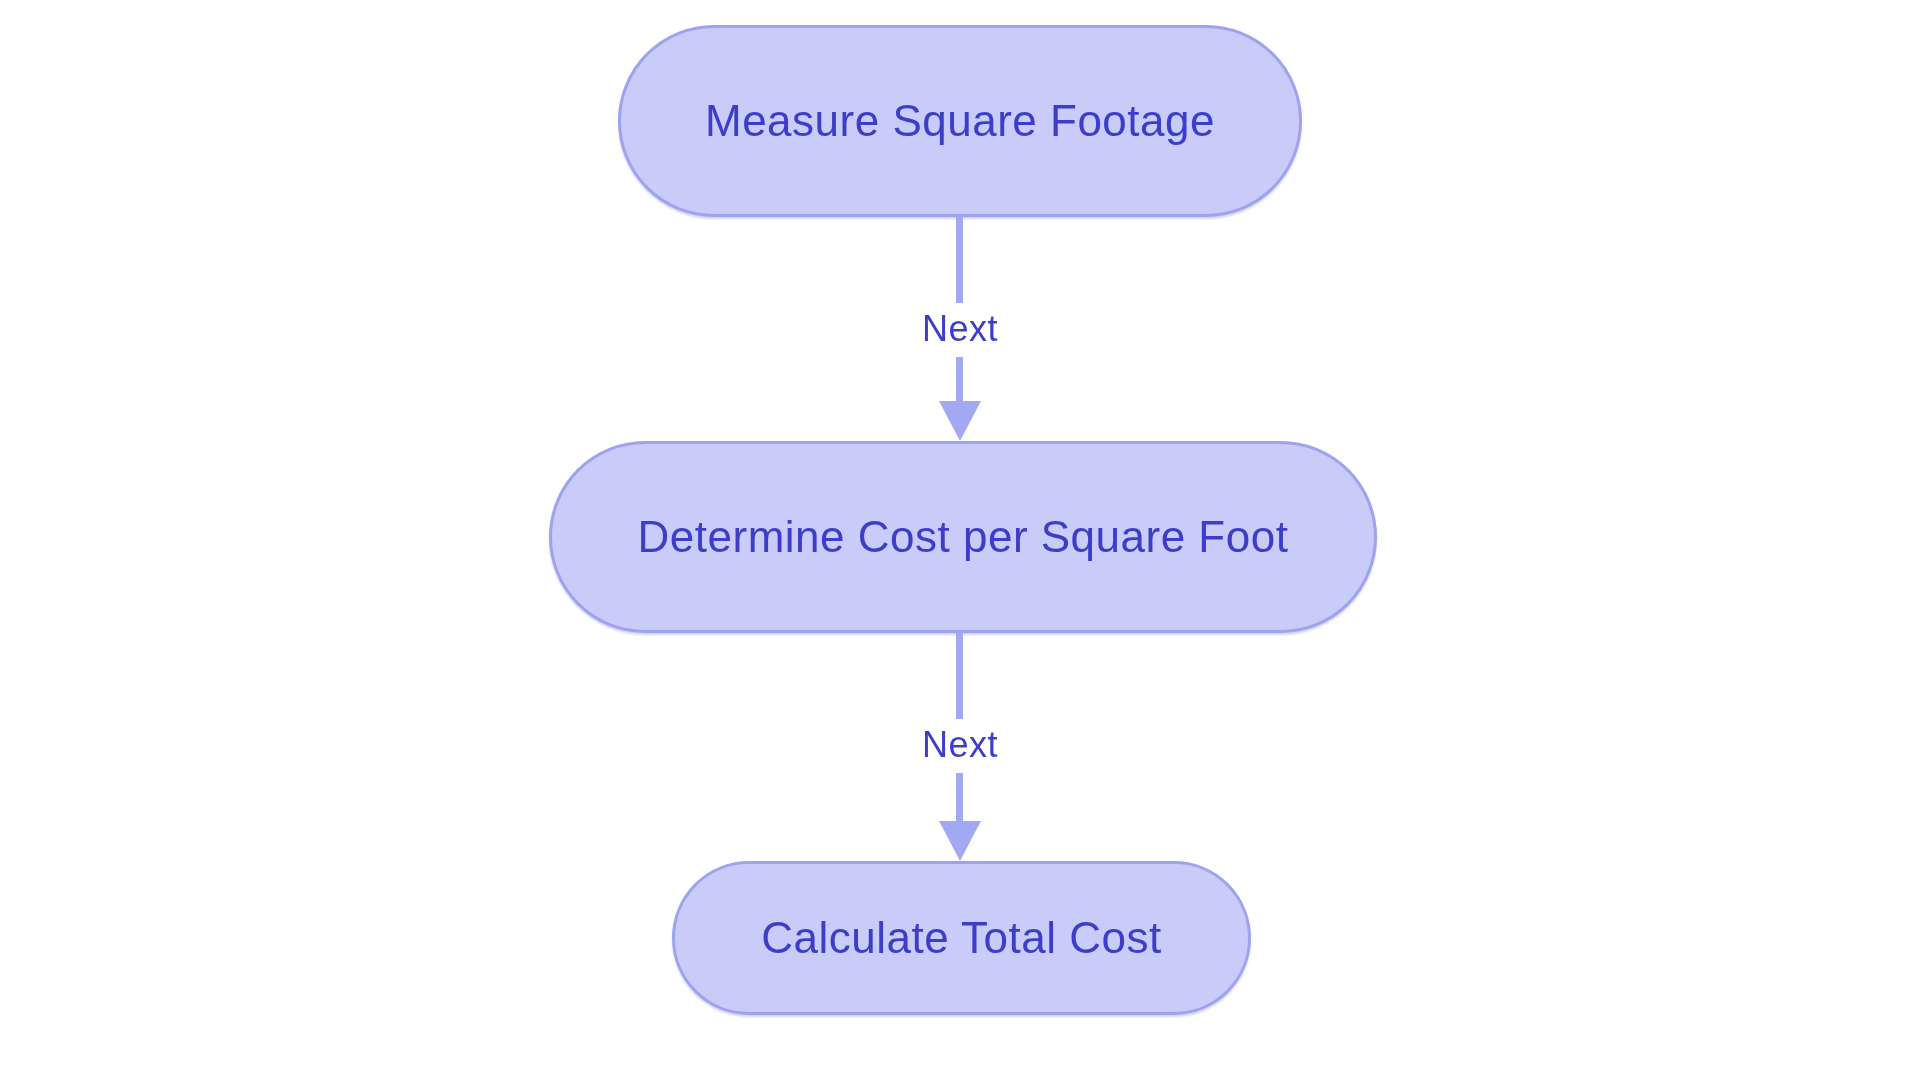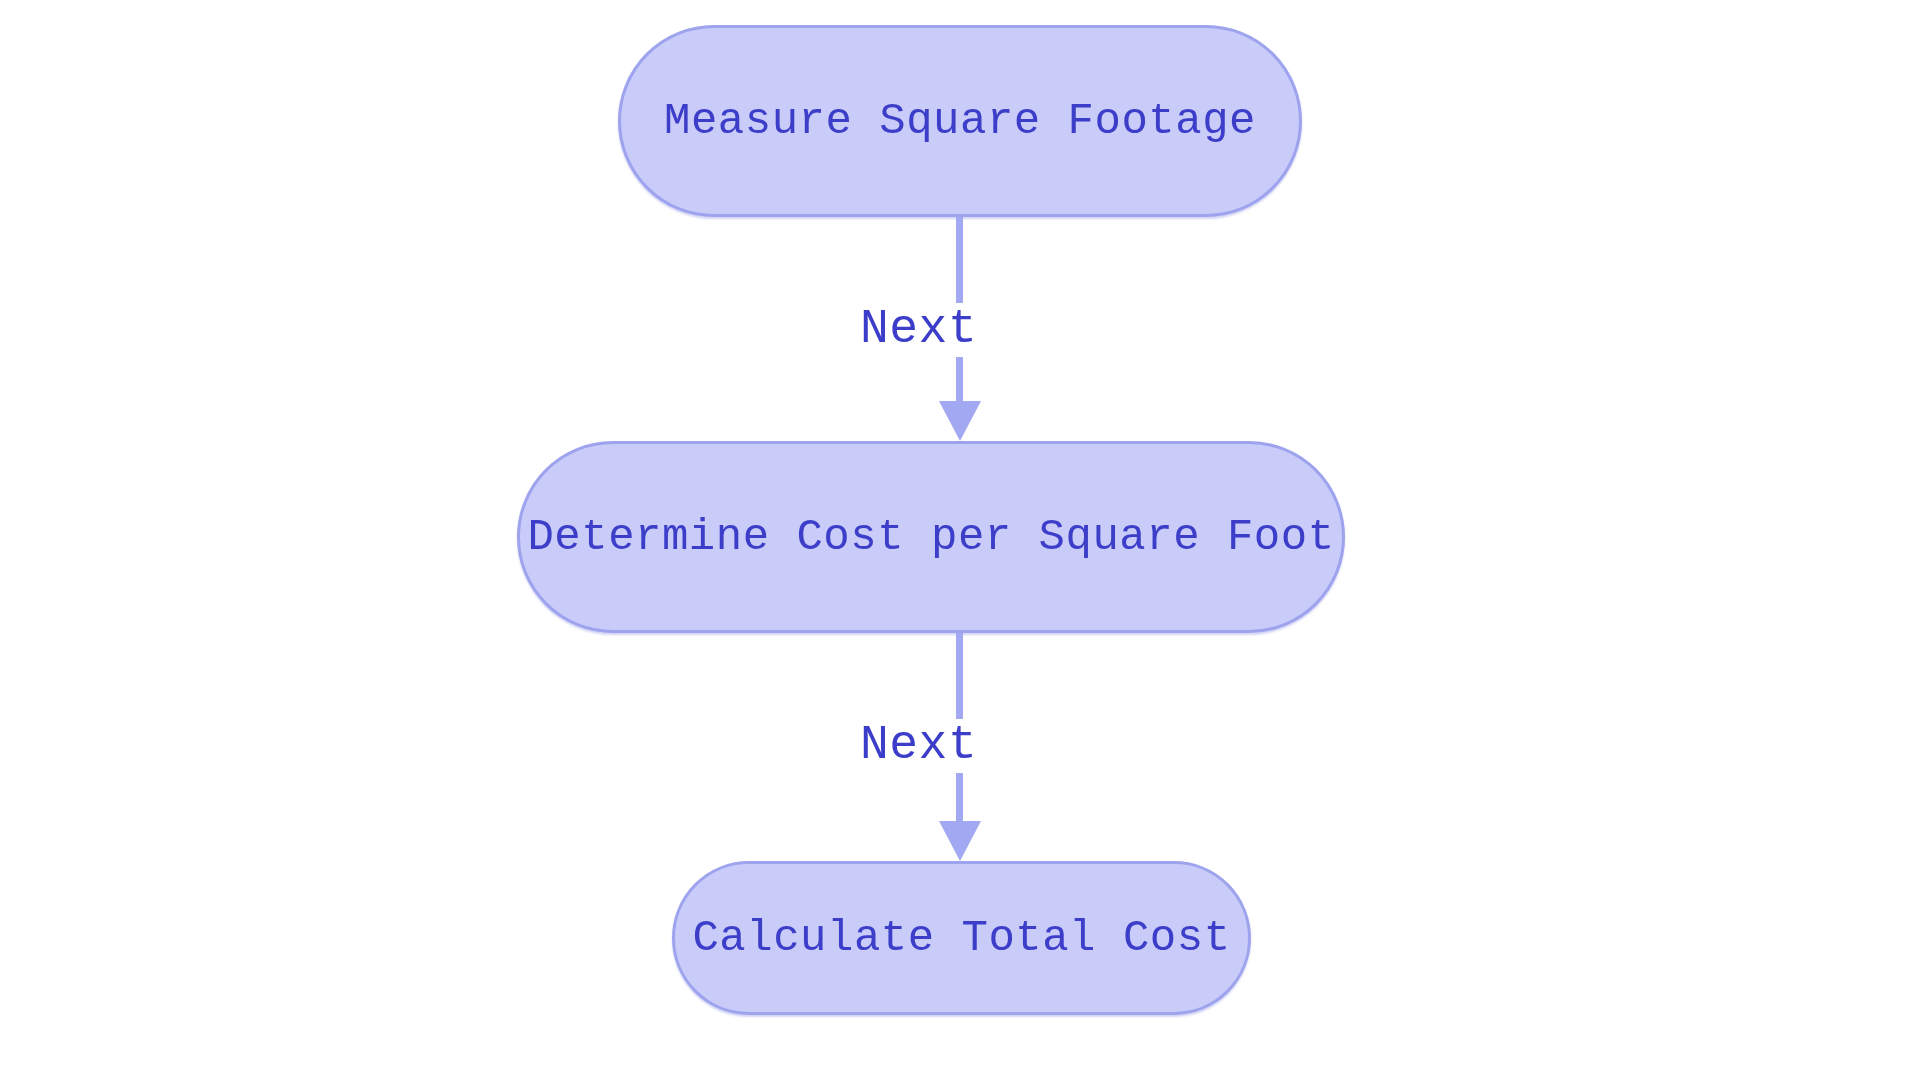--- a/index.html
+++ b/index.html
@@ -5,21 +5,21 @@
   html, body {
     margin: 0;
     padding: 0;
     background: #ffffff;
   }
   .canvas {
     position: relative;
     width: 1920px;
     height: 1083px;
     background: var(--background, #ffffff);
-    font-family: Liberation Mono, monospace;
+    font-family: Liberation Sans, sans-serif;
     overflow: hidden;
   }
   .node {
     position: absolute;
     box-sizing: border-box;
     background: var(--node-fill, #c9cbf8);
     border: 3px solid var(--node-border, #9ea3ee);
     border-radius: 96px;
     display: flex;
     align-items: center;
@@ -33,23 +33,23 @@
     white-space: nowrap;
   }
   .vline {
     position: absolute;
     width: 7px;
     background: var(--connector, #a2a8f1);
   }
   .edge-label {
     position: absolute;
     width: 200px;
-    text-align: left;
+    text-align: center;
     line-height: 56px;
-    font-size: 48px;
+    font-size: 36px;
     color: var(--edge-label-text, #3c3ec9);
     letter-spacing: 0.5px;
   }
   .arrowhead {
     position: absolute;
     width: 0;
     height: 0;
     border-left: 21px solid transparent;
     border-right: 21px solid transparent;
     border-top: 40px solid var(--connector, #a2a8f1);
@@ -64,21 +64,21 @@
     <span class="node-label">Measure Square Footage</span>
   </div>
 
   <div>
     <div class="vline" style="left:956px; top:217px; height:86px;"></div>
     <div class="edge-label" style="left:860px; top:301px;">Next</div>
     <div class="vline" style="left:956px; top:357px; height:48px;"></div>
     <div class="arrowhead" style="left:939px; top:401px;"></div>
   </div>
 
-  <div class="node" style="left:517px; top:441px; width:828px; height:192px;">
+  <div class="node" style="left:549px; top:441px; width:828px; height:192px;">
     <span class="node-label">Determine Cost per Square Foot</span>
   </div>
 
   <div>
     <div class="vline" style="left:956px; top:633px; height:86px;"></div>
     <div class="edge-label" style="left:860px; top:717px;">Next</div>
     <div class="vline" style="left:956px; top:773px; height:48px;"></div>
     <div class="arrowhead" style="left:939px; top:821px;"></div>
   </div>
 

